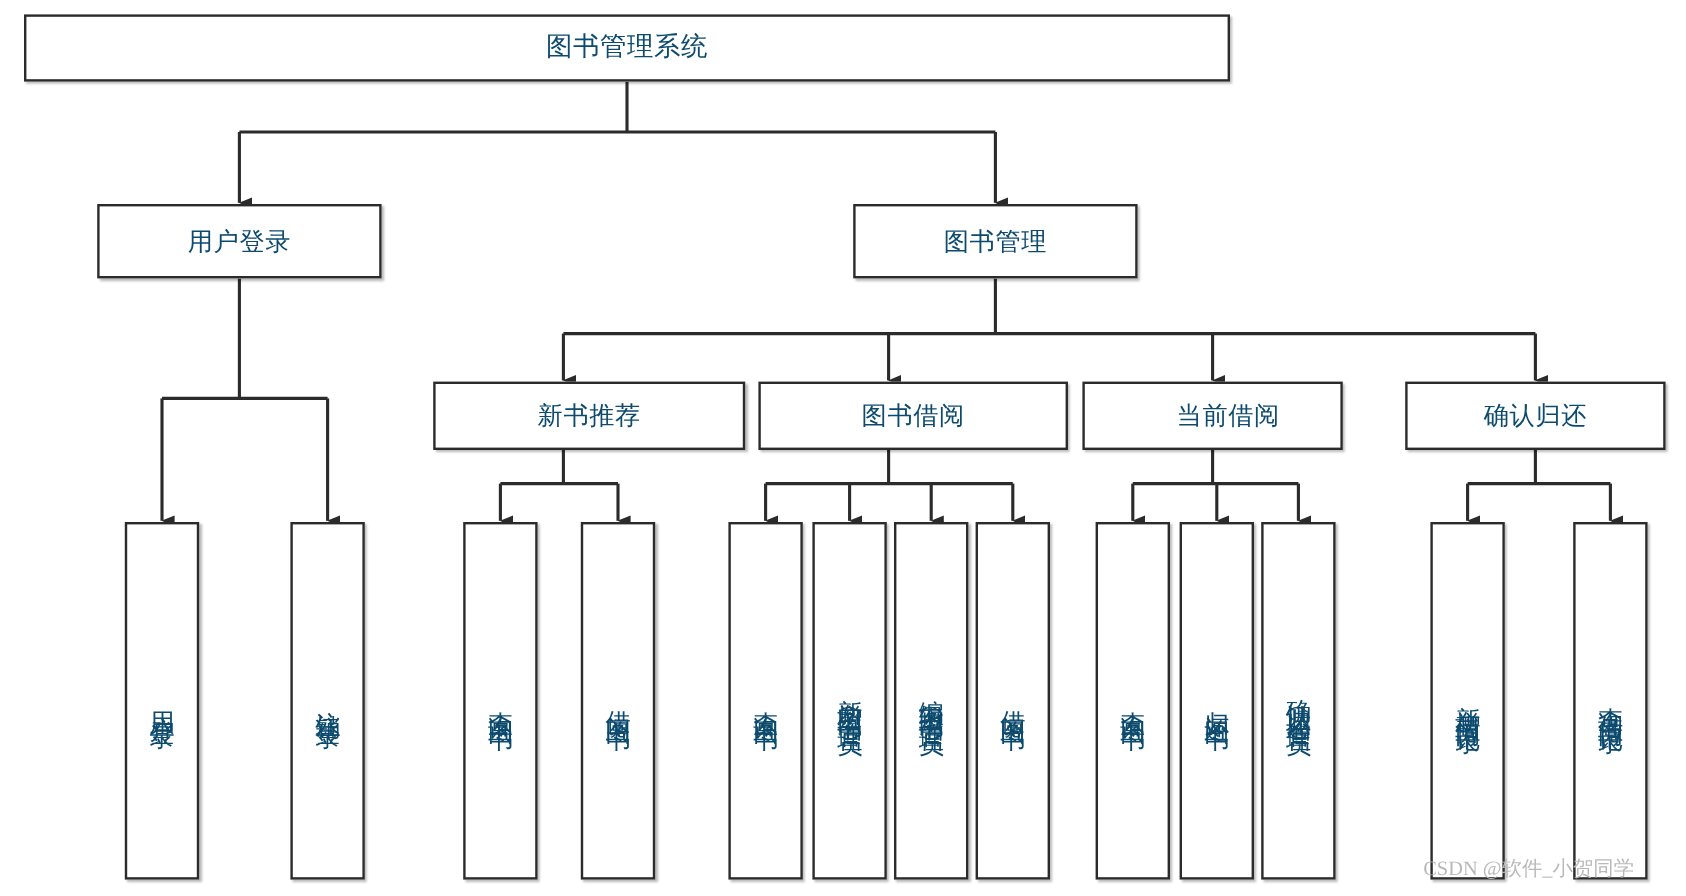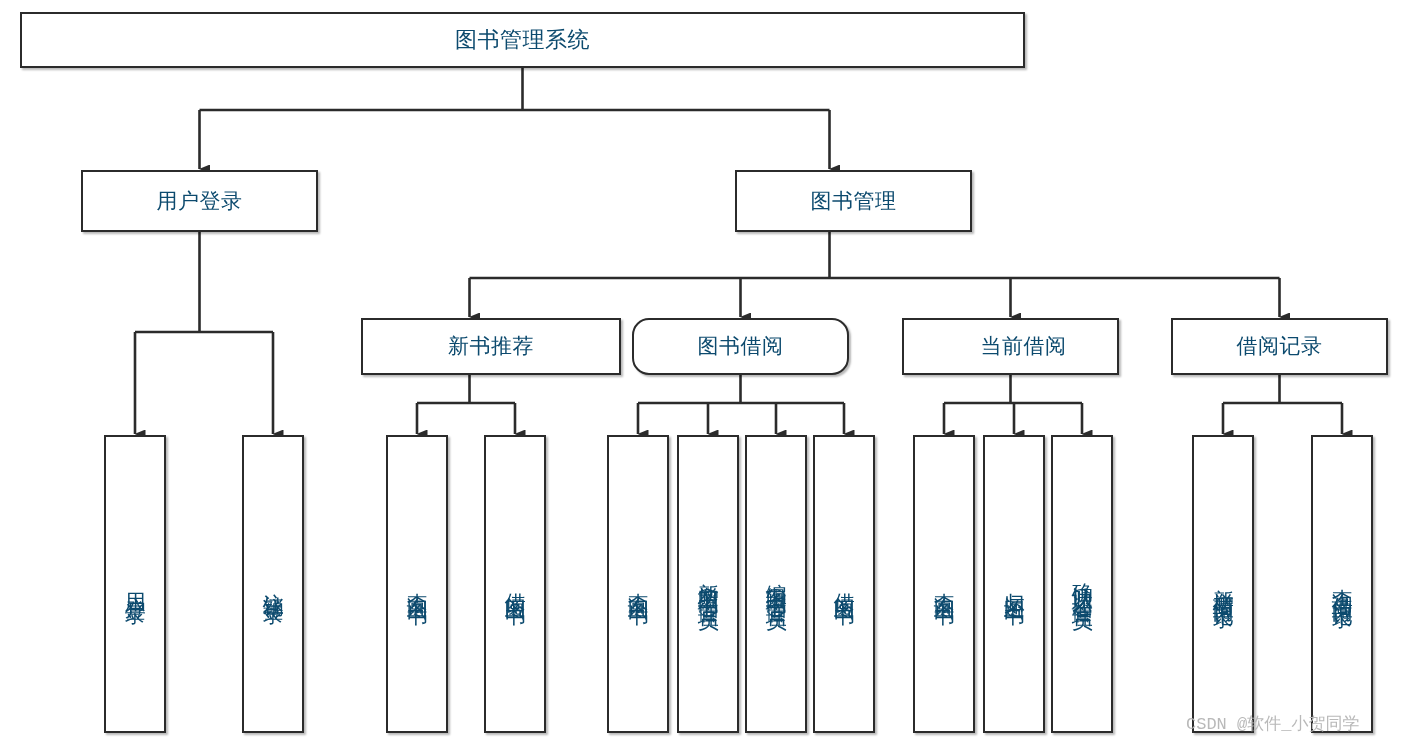--- a/index.html
+++ b/index.html
@@ -48,21 +48,21 @@
     white-space: nowrap;
   }
   .node.root .label { font-size: 22px; }
   .watermark {
     position: absolute;
     left: 1186px;
     top: 712px;
     font-size: 17px;
     color: #b9b9b9;
     white-space: nowrap;
-    font-family: Liberation Mono, monospace;
+    font-family: Liberation Serif, serif;
   }
 </style>
 </head>
 <body>
 
 <div id="page">
 
   <svg id="edges" viewBox="0 0 1405 747">
     <defs>
       <marker id="arrowhead" markerWidth="9" markerHeight="11" refX="4.5" refY="10.5" orient="auto" markerUnits="userSpaceOnUse">
@@ -106,34 +106,34 @@
       </g>
   </svg>
 
   <div id="nodes">
       <div class="node root" style="left: 20px; top: 12px; width: 1005px; height: 56px;">
         <span class="label">图书管理系统</span>
       </div>
       <div class="node" style="left: 81px; top: 170px; width: 237px; height: 62px;">
         <span class="label">用户登录</span>
       </div>
-      <div class="node" style="left: 711px; top: 170px; width: 237px; height: 62px; margin-left: 24px;">
+      <div class="node" style="left: 711px; top: 170px; width: 237px; height: 62px;">
         <span class="label">图书管理</span>
       </div>
       <div class="node" style="left: 361px; top: 318px; width: 260px; height: 57px;">
         <span class="label">新书推荐</span>
       </div>
-      <div class="node" style="left: 632px; top: 318px; width: 217px; height: 57px; border-radius: 17px;">
+      <div class="node" style="left: 632px; top: 318px; width: 258px; height: 57px;">
         <span class="label">图书借阅</span>
       </div>
       <div class="node" style="left: 902px; top: 318px; width: 217px; height: 57px; padding-left: 26px;">
         <span class="label">当前借阅</span>
       </div>
       <div class="node" style="left: 1171px; top: 318px; width: 217px; height: 57px;">
-        <span class="label">借阅记录</span>
+        <span class="label">确认归还</span>
       </div>
       <div class="node vertical" style="left: 104px; top: 435px; width: 62px; height: 298px;">
         <span class="label">用户登录</span>
       </div>
       <div class="node vertical" style="left: 242px; top: 435px; width: 62px; height: 298px;">
         <span class="label">注销登录</span>
       </div>
       <div class="node vertical" style="left: 386px; top: 435px; width: 62px; height: 298px;">
         <span class="label">查询图书</span>
       </div>

